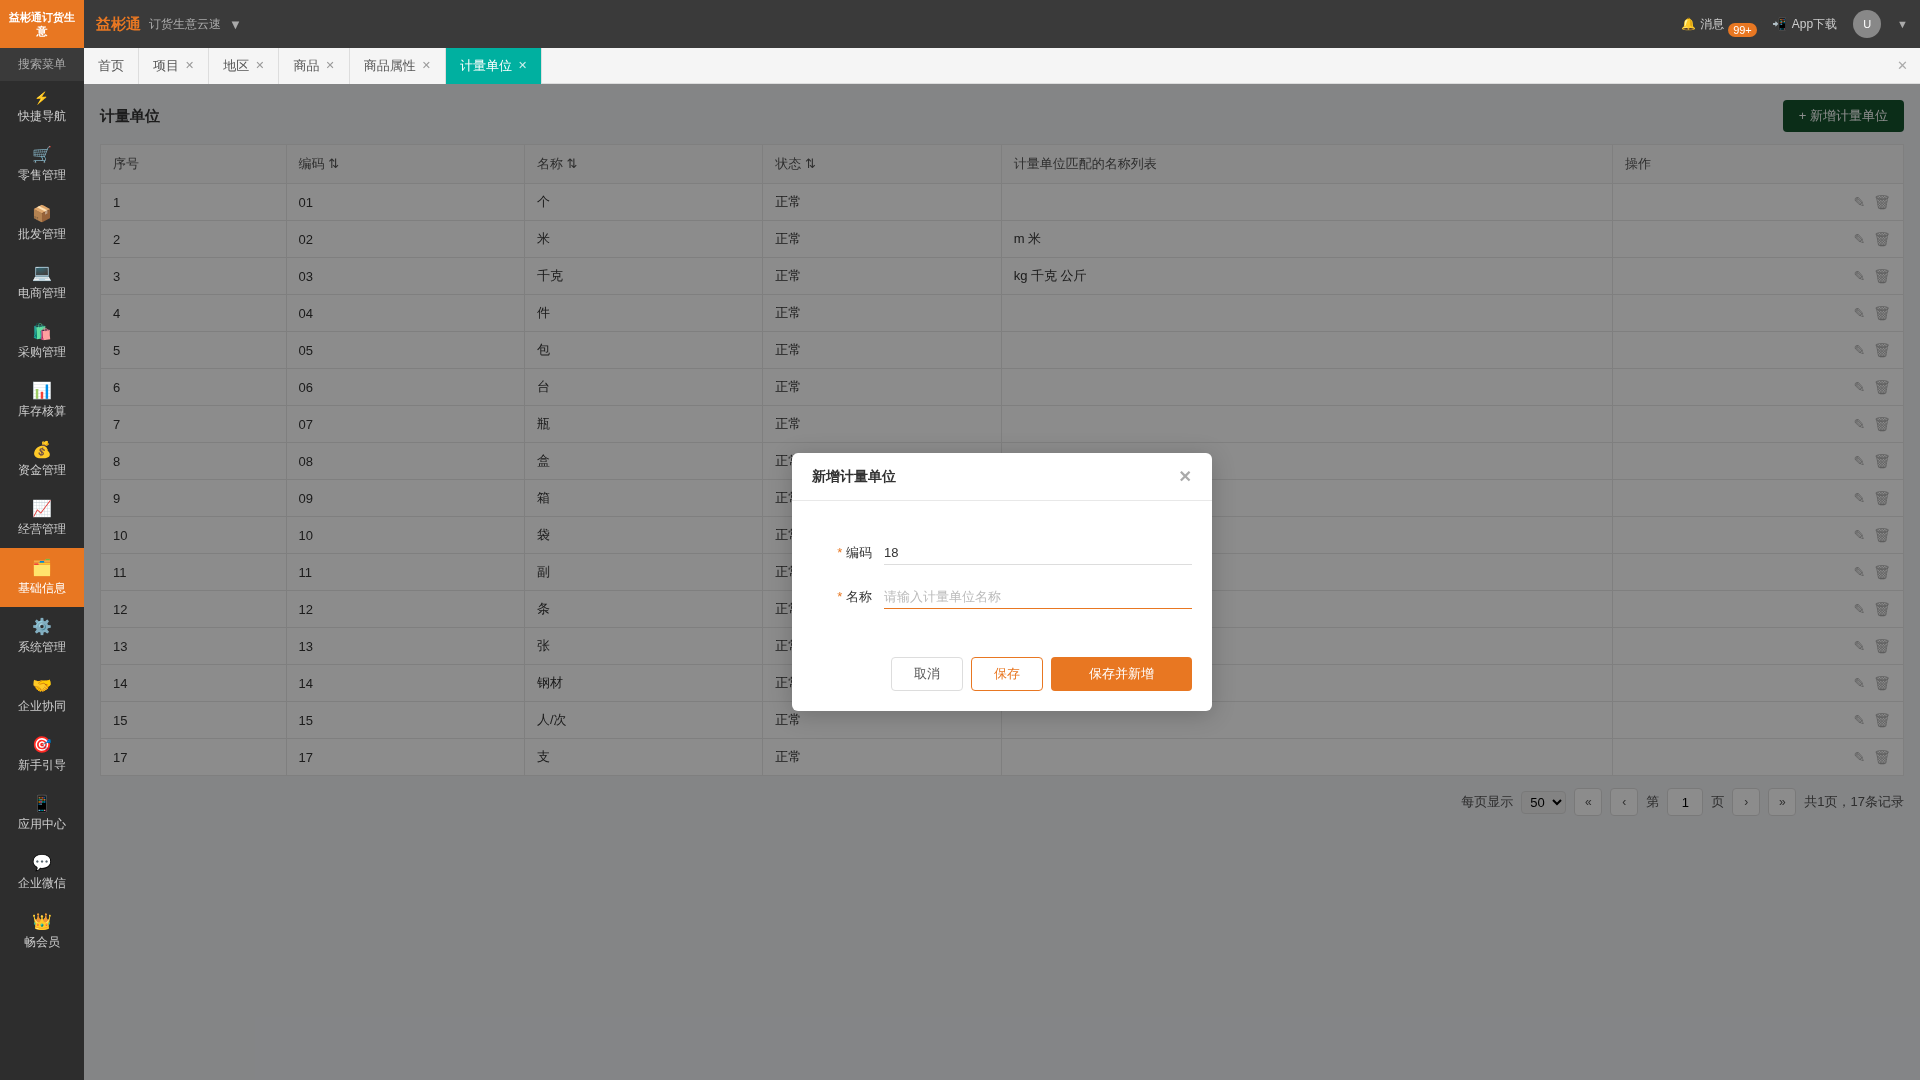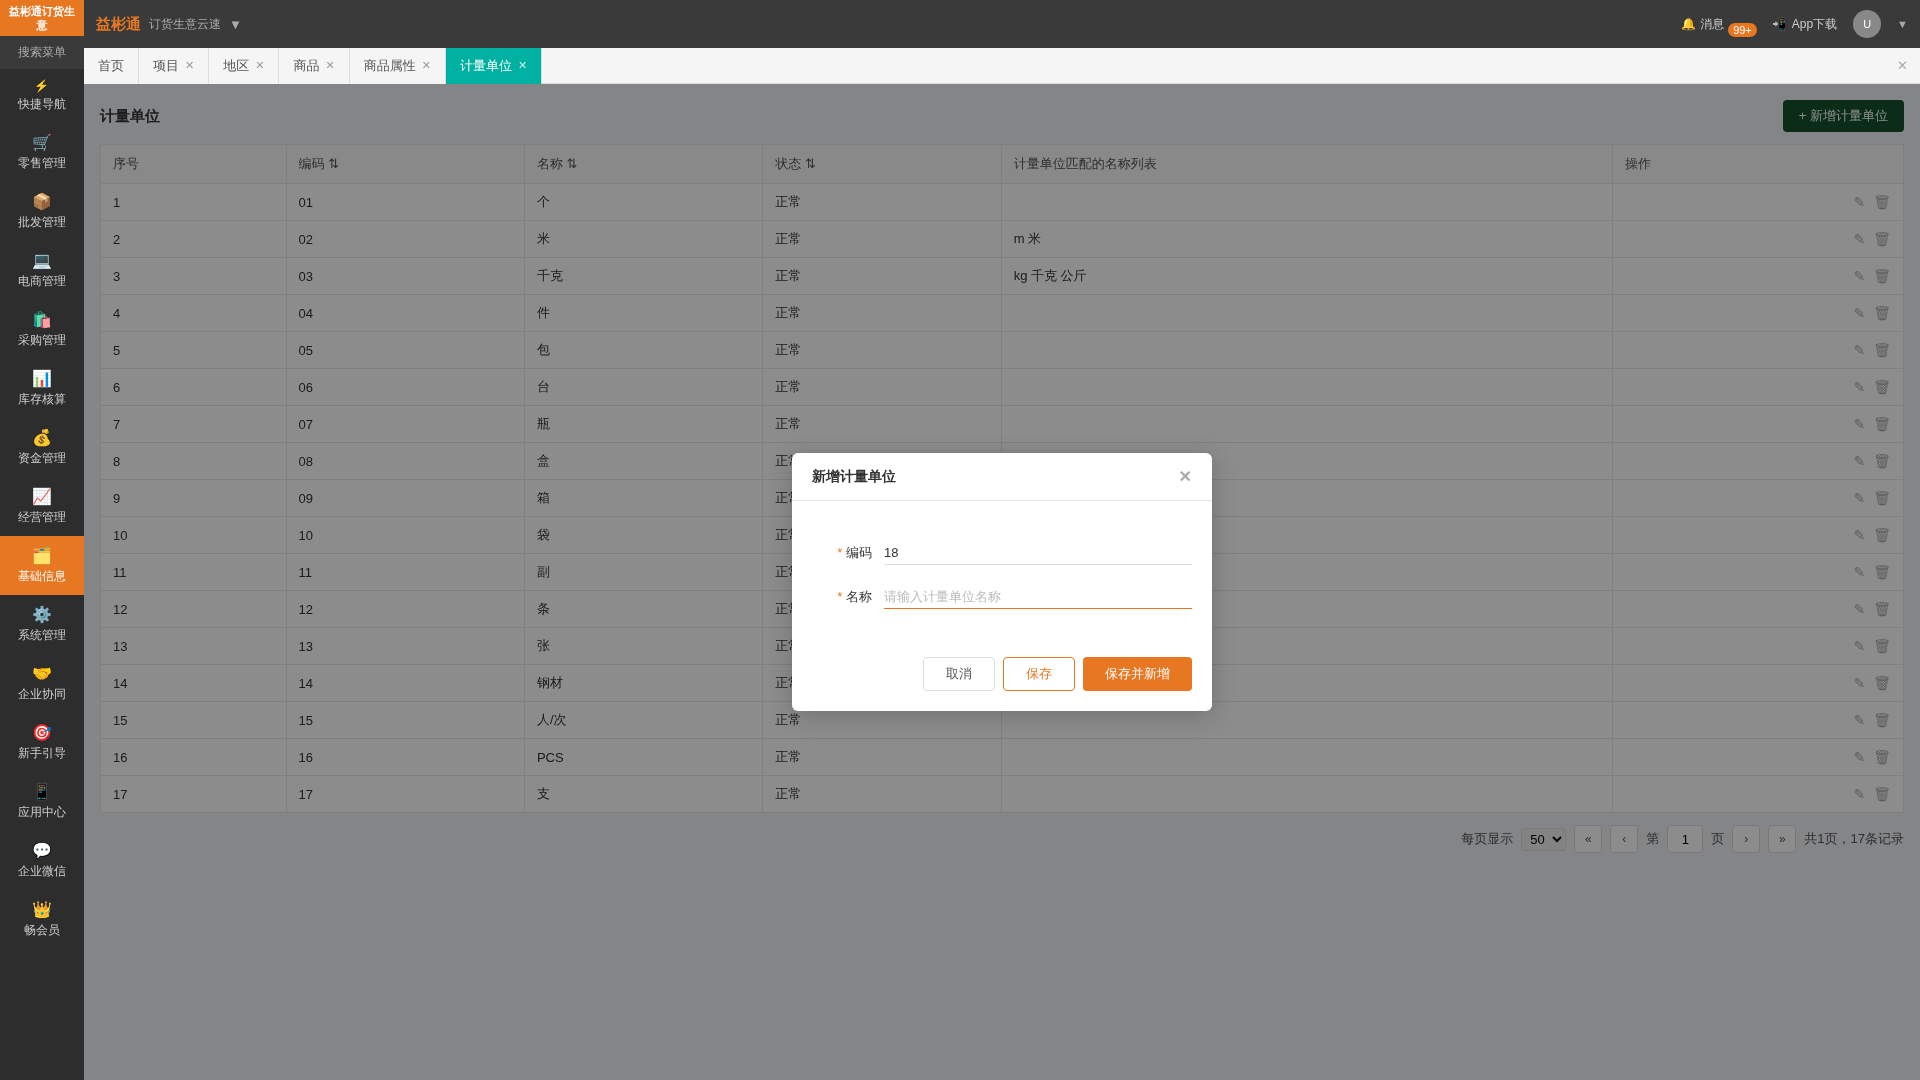--- a/index.html
+++ b/index.html
@@ -15,21 +15,21 @@
       flex-shrink: 0;
       height: 100%;
     }
     .sidebar-logo {
       width: 100%;
       background: #e87722;
       padding: 10px 8px;
       display: flex;
       align-items: center;
       justify-content: center;
-      height: 36px;
+      height: 48px;
     }
     .sidebar-logo-text {
       color: white;
       font-size: 14px;
       font-weight: bold;
     }
     .sidebar-search {
       width: 100%;
       padding: 8px 6px;
       background: #3a3a3a;
@@ -257,21 +257,21 @@
     .btn-save {
       padding: 7px 22px;
       border: 1px solid #e87722;
       background: white;
       color: #e87722;
       border-radius: 4px;
       font-size: 13px;
       cursor: pointer;
     }
     .btn-save-add {
-      padding: 7px 22px;
+      padding: 7px 38px;
       border: none;
       background: #e87722;
       color: white;
       border-radius: 4px;
       font-size: 13px;
       cursor: pointer;
     }
   </style>
 </head>
 <body>
@@ -617,33 +617,20 @@
     <td class="status-normal">正常</td>
     <td></td>
     <td>
       <div class="action-icons" style="justify-content:flex-end;">
         <span class="action-icon">✎</span>
         <span class="action-icon">🗑</span>
       </div>
     </td>
   </tr>
           <tr>
-    <td>16</td>
-    <td>16</td>
-    <td>PCS</td>
-    <td class="status-normal">正常</td>
-    <td></td>
-    <td>
-      <div class="action-icons" style="justify-content:flex-end;">
-        <span class="action-icon">✎</span>
-        <span class="action-icon">🗑</span>
-      </div>
-    </td>
-  </tr>
-          <tr>
     <td>17</td>
     <td>17</td>
     <td>支</td>
     <td class="status-normal">正常</td>
     <td></td>
     <td>
       <div class="action-icons" style="justify-content:flex-end;">
         <span class="action-icon">✎</span>
         <span class="action-icon">🗑</span>
       </div>

